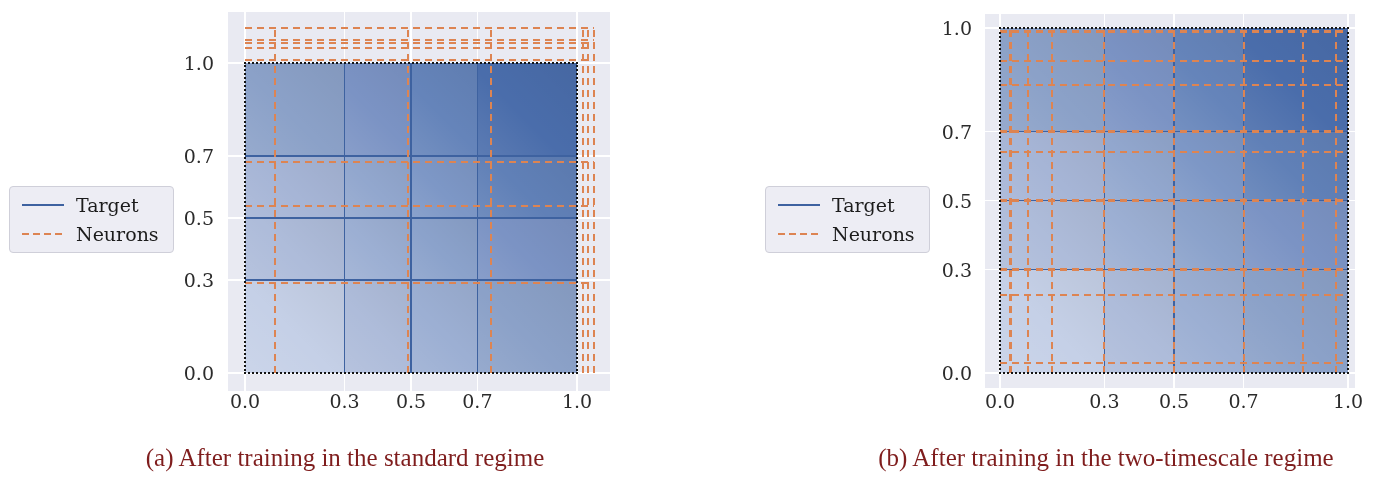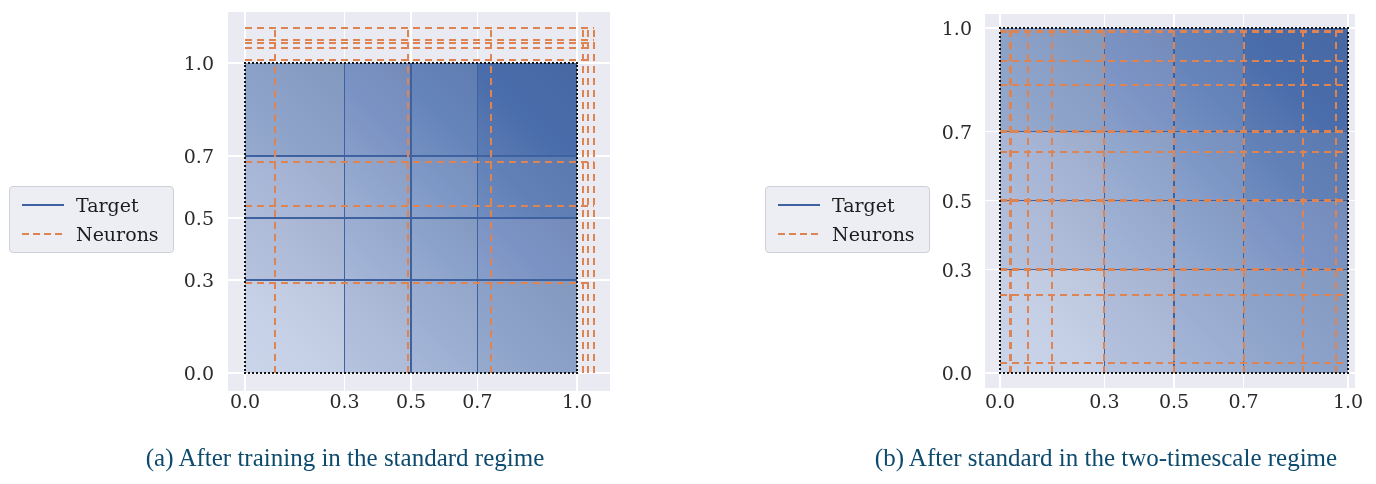--- a/index.html
+++ b/index.html
@@ -34,21 +34,21 @@
     border:1px solid #cfcfd9;border-radius:4px;
     padding:9px 14px 9px 12px;
     display:flex;flex-direction:column;justify-content:center;gap:7px;
     box-sizing:border-box;
   }
   .legend-row{display:flex;align-items:center;gap:12px;}
   .legend-sample{width:42px;flex:0 0 42px;}
   .legend-label{font-size:19px;color:#1c1c1c;white-space:nowrap;}
   .caption{
     position:absolute;transform:translateX(-50%);
-    font-family:"Liberation Serif", serif;font-size:25px;color:#0c4a6e;
+    font-family:"Liberation Serif", serif;font-size:25px;color:#7f1d1d;
     white-space:nowrap;
   }
 </style>
 </head>
 <body>
 
 <div class="panel">
     <div class="plot-bg" style="left: 228px; top: 12px; width: 382px; height: 379px; background: rgb(233, 234, 242);">
       <div class="gridline-v" style="left: 16.2px; width: 1.6px; background: rgb(255, 255, 255);"></div>
       <div class="gridline-v" style="left: 115.8px; width: 1.6px; background: rgb(255, 255, 255);"></div>
@@ -259,13 +259,13 @@
     <span class="legend-sample" style="height: 2.4px; background: rgb(62, 98, 160);"></span>
     <span class="legend-label">Target</span>
   </div>
   <div class="legend-row">
     <span class="legend-sample" style="height: 2.6px; background: repeating-linear-gradient(90deg, rgb(221, 132, 82) 0px, rgb(221, 132, 82) 7px, transparent 7px, transparent 11px);"></span>
     <span class="legend-label">Neurons</span>
   </div>
 </div>
 
 <div class="caption" style="left:345px;top:444px;">(a) After training in the standard regime</div>
-<div class="caption" style="left:1106px;top:444px;">(b) After standard in the two-timescale regime</div>
+<div class="caption" style="left:1106px;top:444px;">(b) After training in the two-timescale regime</div>
 
 </body></html>

